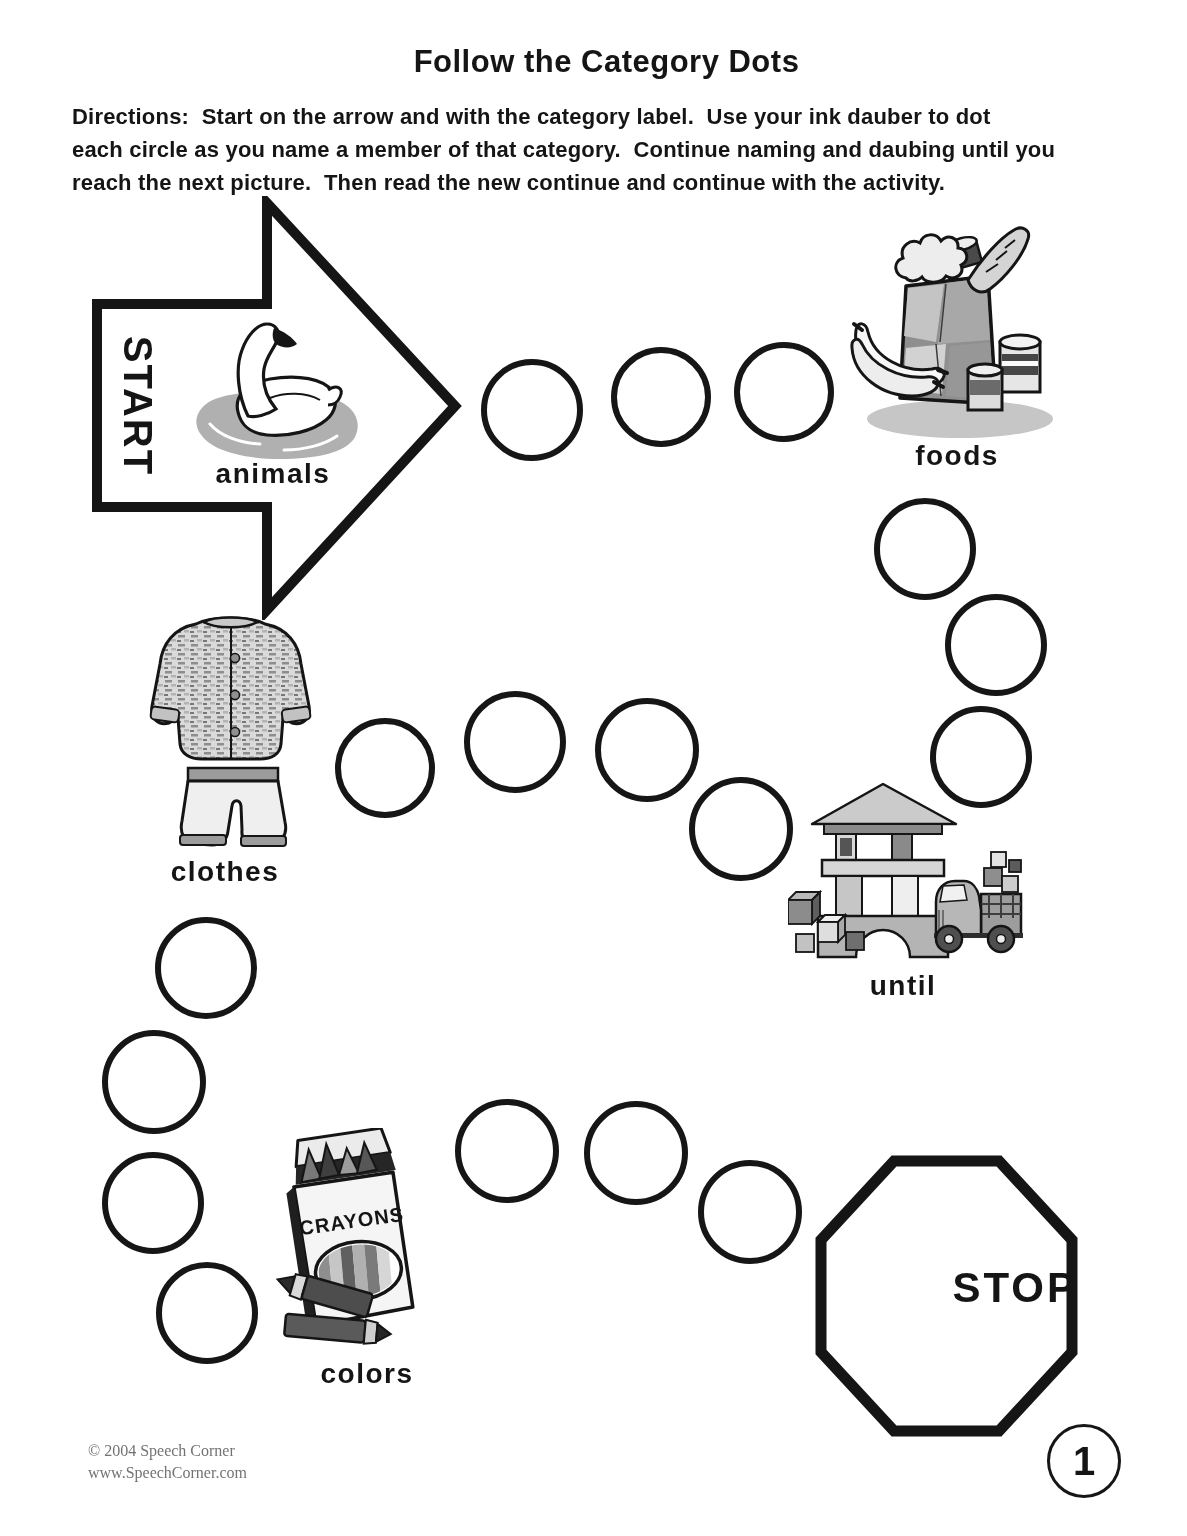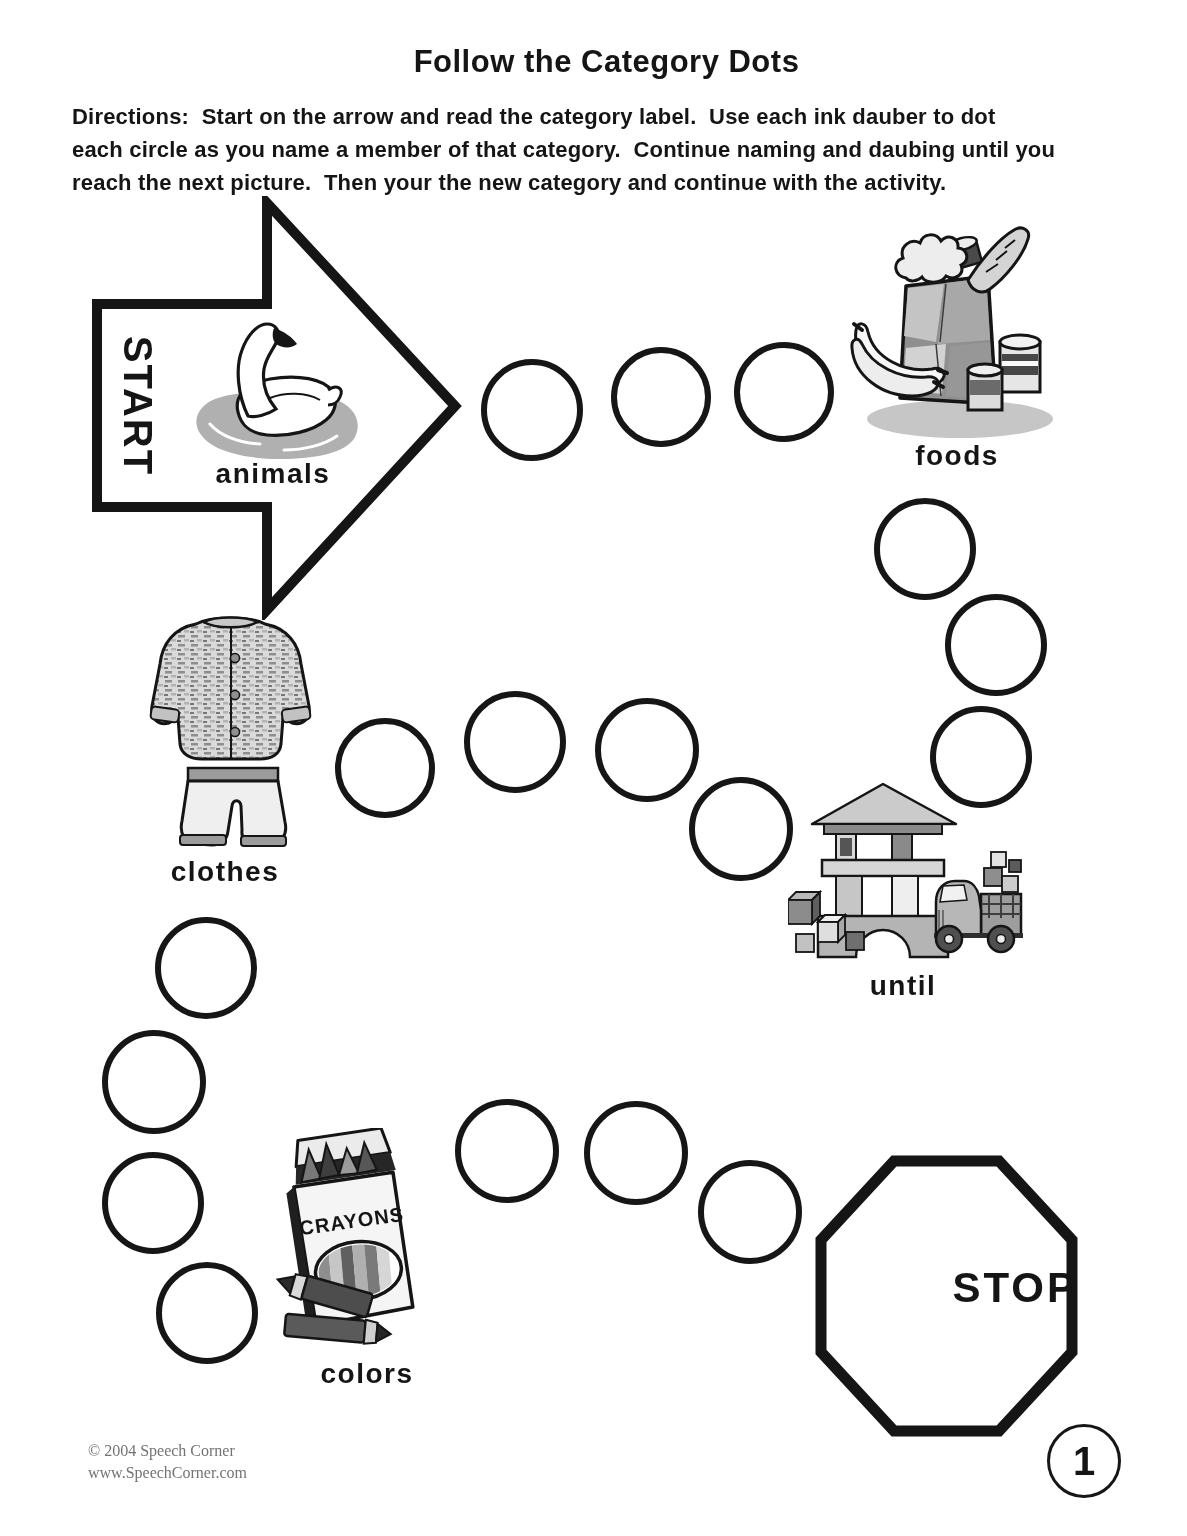--- a/index.html
+++ b/index.html
@@ -46,23 +46,23 @@
   svg { display:block; }
 </style>
 </head>
 <body>
 
 <div class="page">
 
   <div class="abs title">Follow the Category Dots</div>
 
   <div class="abs directions">
-    <div class="dline">Directions:  Start on the arrow and read the category label.  Use each ink dauber to dot</div>
+    <div class="dline">Directions:  Start on the arrow and with the category label.  Use your ink dauber to dot</div>
     <div class="dline">each circle as you name a member of that category.  Continue naming and daubing until you</div>
-    <div class="dline">reach the next picture.  Then your the new category and continue with the activity.</div>
+    <div class="dline">reach the next picture.  Then read the new continue and continue with the activity.</div>
   </div>
 
   <svg class="abs" style="left:88px; top:196px;" width="378" height="424" viewBox="0 0 378 424" role="img">
     <polygon points="9,108 179,108 179,7 367,210 179,414 179,311 9,311" fill="#ffffff" stroke="#151515" stroke-width="10" stroke-linejoin="miter"></polygon>
   </svg>
   <div class="abs start-label">START</div>
 
   <svg class="abs" style="left:188px; top:306px;" width="175" height="160" viewBox="0 0 175 160" role="img">
     <path d="M30,92 C10,98 2,116 14,130 C26,146 60,153 92,153 C128,153 158,147 167,131 C175,115 165,99 146,93 C128,87 112,86 86,86 C58,86 46,87 30,92 Z" fill="#b0b0b0"></path>
     <path d="M22,118 C32,130 52,137 72,138" stroke="#ffffff" stroke-width="3" fill="none" stroke-linecap="round"></path>

